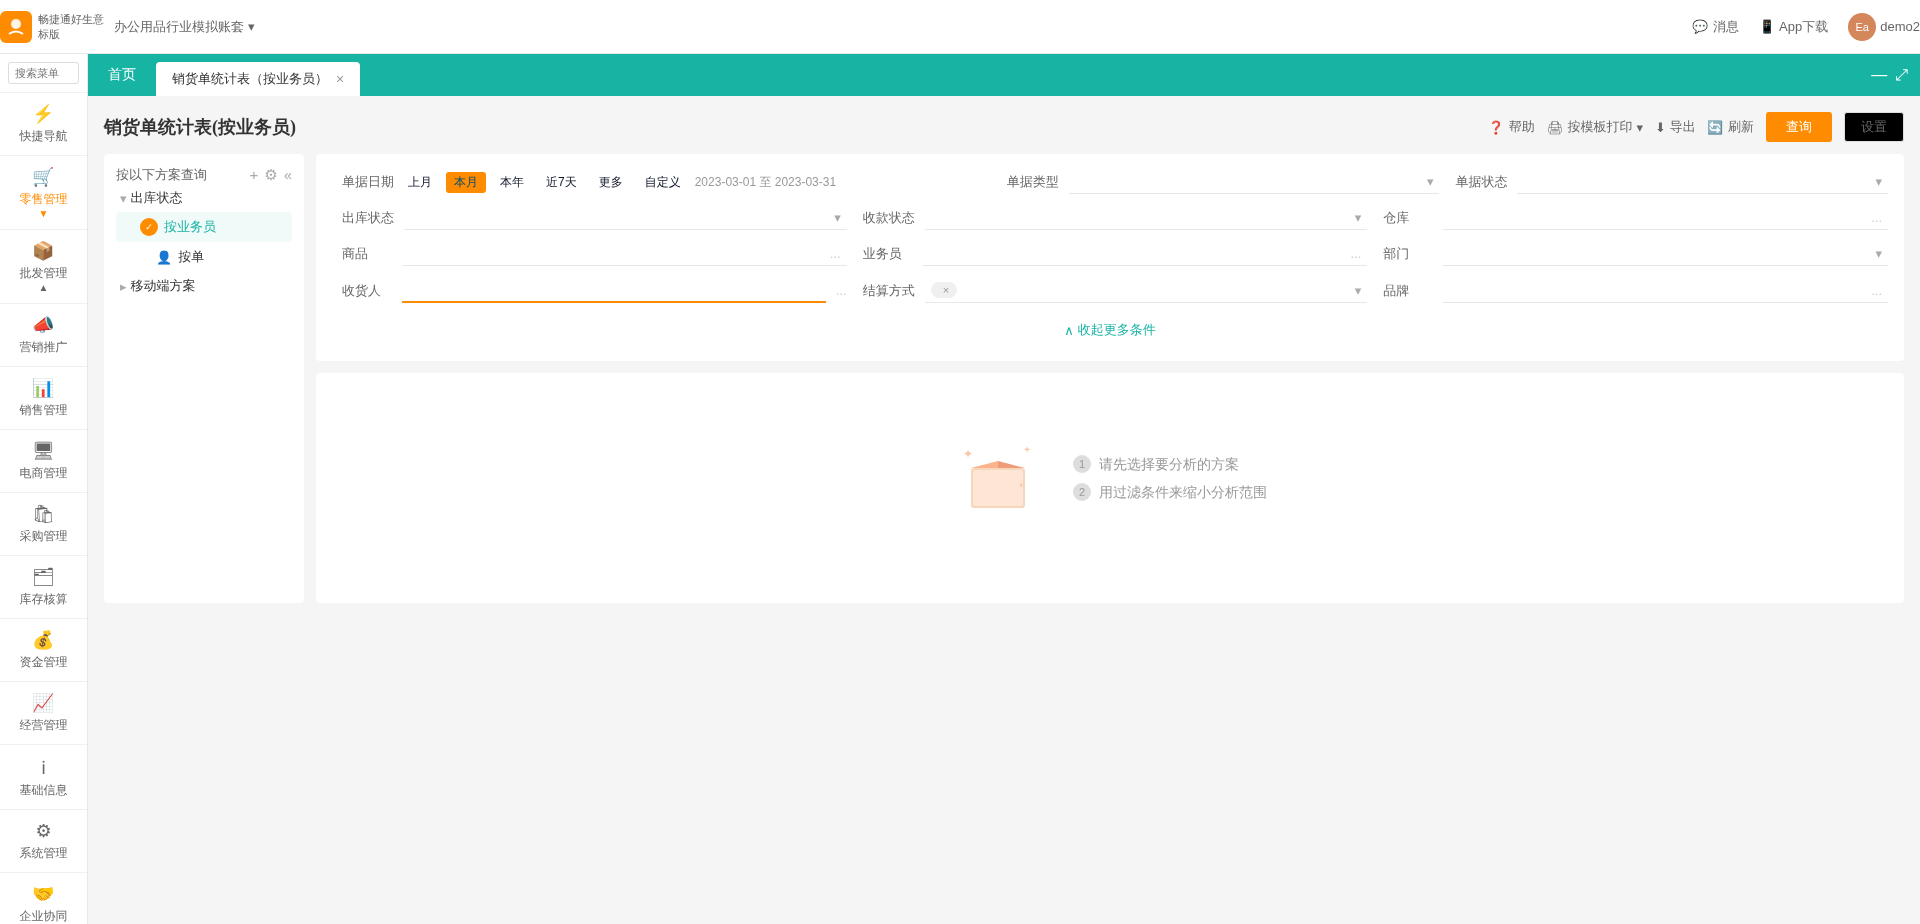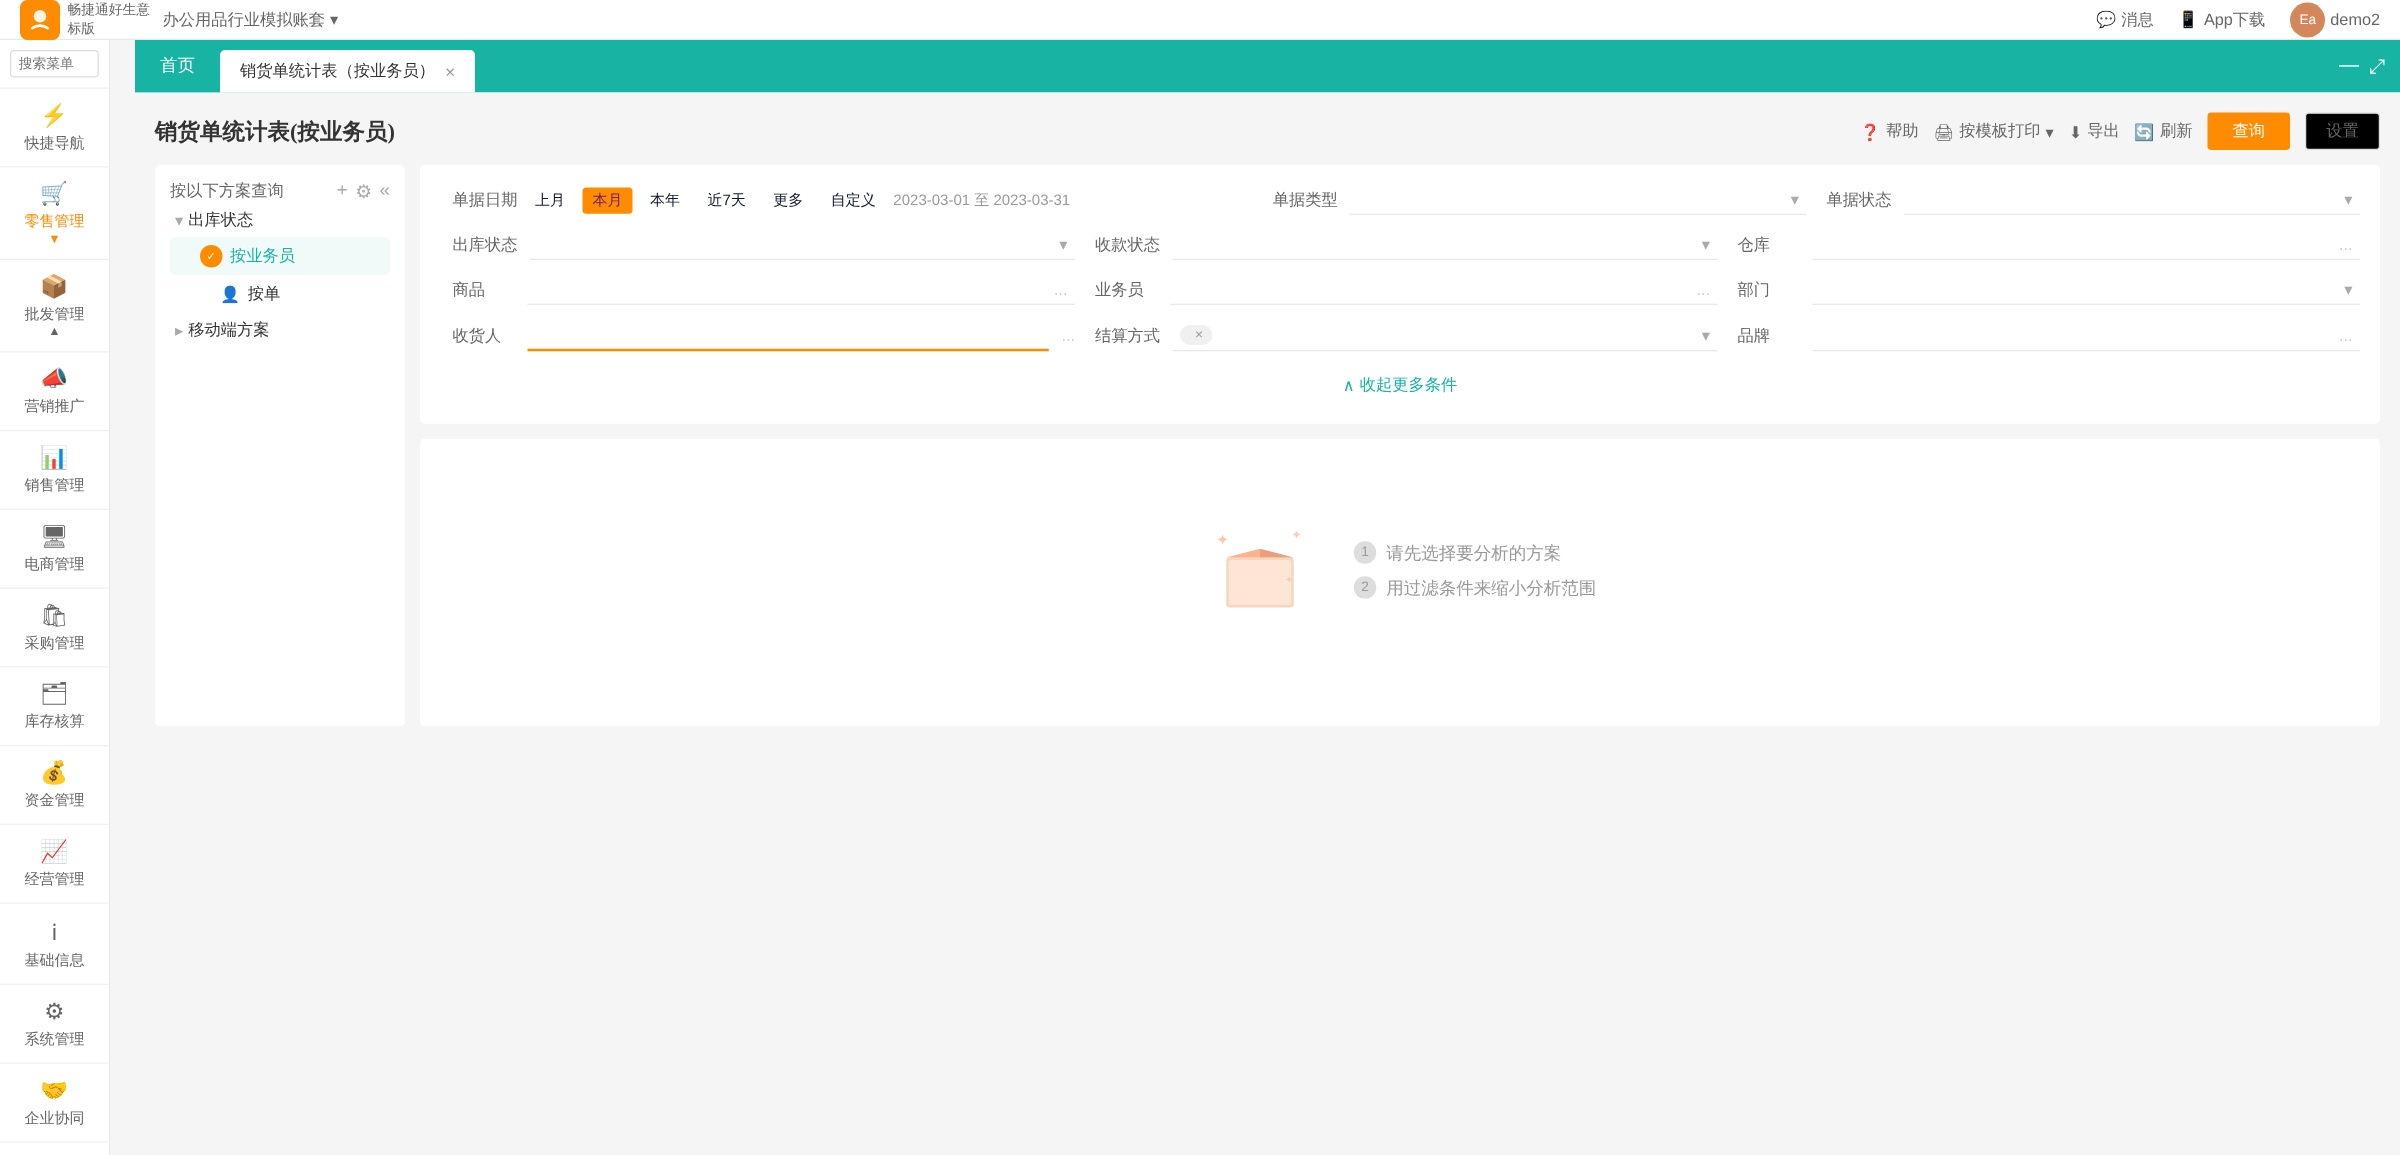--- a/index.html
+++ b/index.html
@@ -1,25 +1,25 @@
 <!DOCTYPE html>
 <html><head>
   <meta charset="utf-8">
   <style>
     * { box-sizing: border-box; margin: 0; padding: 0; font-family: 'Microsoft YaHei', Arial, sans-serif; }
     body { background: #f5f5f5; font-size: 13px; color: #333; display: flex; flex-direction: column; height: 100vh; overflow: hidden; }
 
     
     .top-header {
       background: #fff;
-      height: 32px;
+      height: 54px;
       display: flex;
       align-items: center;
       justify-content: space-between;
-      padding: 0 16px;
+      padding: 0 0;
       border-bottom: 1px solid #e8e8e8;
       flex-shrink: 0;
     }
     .top-header-left {
       display: flex;
       align-items: center;
       gap: 10px;
     }
     .logo-area {
       display: flex;
@@ -74,21 +74,20 @@
       justify-content: center;
       color: white;
       font-size: 11px;
     }
 
     
     .main-layout {
       display: flex;
       flex: 1;
       overflow: hidden;
-      gap: 20px;
     }
 
     
     .sidebar {
       width: 88px;
       background: #fff;
       border-right: 1px solid #e8e8e8;
       display: flex;
       flex-direction: column;
       overflow-y: auto;
@@ -368,21 +367,21 @@
     }
     .date-btn {
       padding: 2px 8px;
       border-radius: 3px;
       cursor: pointer;
       font-size: 12px;
       color: #0f172a;
     }
     .date-btn.active {
       background: #ff8c00;
-      color: #701a75;
+      color: #0c4a6e;
     }
     .date-range-text { color: #999; font-size: 12px; }
 
     
     .collapse-btn {
       display: flex;
       align-items: center;
       justify-content: center;
       padding: 6px;
       cursor: pointer;

